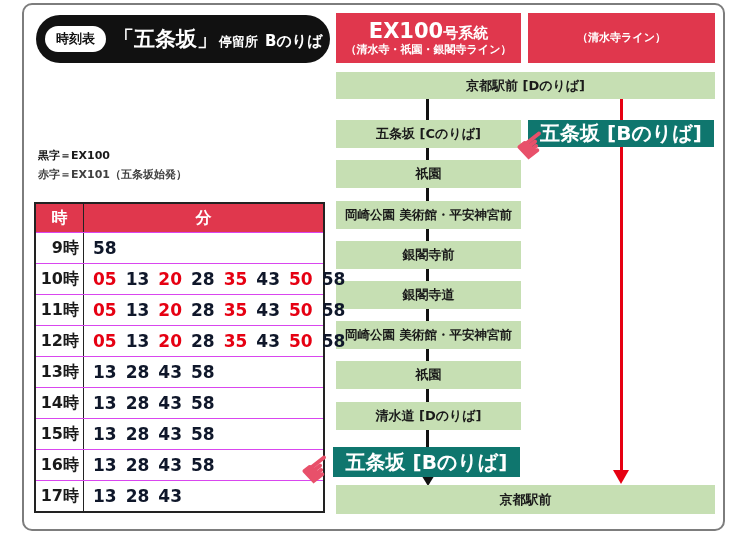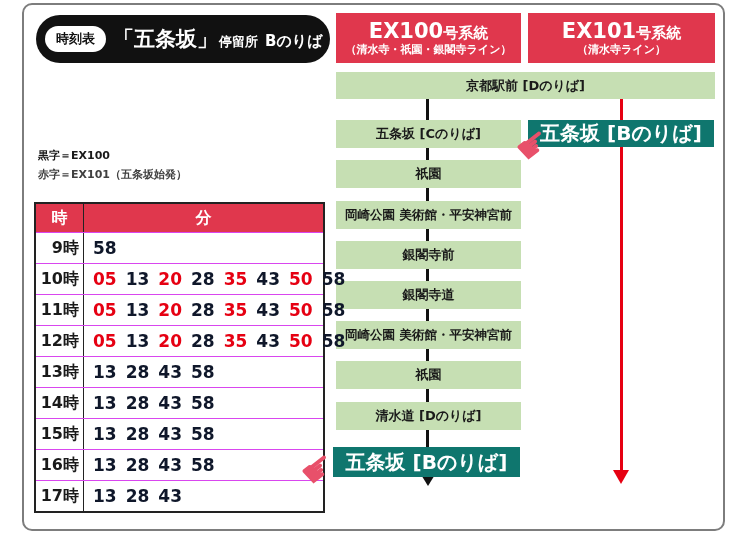--- a/index.html
+++ b/index.html
@@ -193,32 +193,32 @@
           </div>
         </div></div>
   </div>
 
   
   <div class="route-header rh-ex100">
     <div class="rh-name"><span>EX100</span><span class="go">号系統</span></div>
     <div class="rh-sub">（清水寺・祇園・銀閣寺ライン）</div>
   </div>
   <div class="route-header rh-ex101">
-    <div class="rh-name"><span>EX101</span><span class="go">号系統</span></div>
     <div class="rh-sub">（清水寺ライン）</div>
   </div>
 
   
   <div class="vline vline-black"></div>
   <div class="vline vline-red"></div>
   <div class="arrowhead ah-black"></div>
   <div class="arrowhead ah-red"></div>
 
   
   <div class="bar bar-shared-top">京都駅前 [Dのりば]</div>
+  <div class="bar bar-shared-bottom">京都駅前</div>
 
   
   <div style="display:contents" id="stops-holder"><div class="bar stop-bar" style="top: 120px;">五条坂 [Cのりば]</div><div class="bar stop-bar" style="top: 160px;">祇園</div><div class="bar stop-bar small-text" style="top: 201px;">岡崎公園 美術館・平安神宮前</div><div class="bar stop-bar" style="top: 241px;">銀閣寺前</div><div class="bar stop-bar" style="top: 281px;">銀閣寺道</div><div class="bar stop-bar small-text" style="top: 321px;">岡崎公園 美術館・平安神宮前</div><div class="bar stop-bar" style="top: 361px;">祇園</div><div class="bar stop-bar" style="top: 402px;">清水道 [Dのりば]</div></div>
 
   
   <div class="highlight-box hl-top">五条坂 [Bのりば]</div>
   <div class="highlight-box hl-bottom">五条坂 [Bのりば]</div>
 
   
   <div class="hand hand-top">☛</div>

